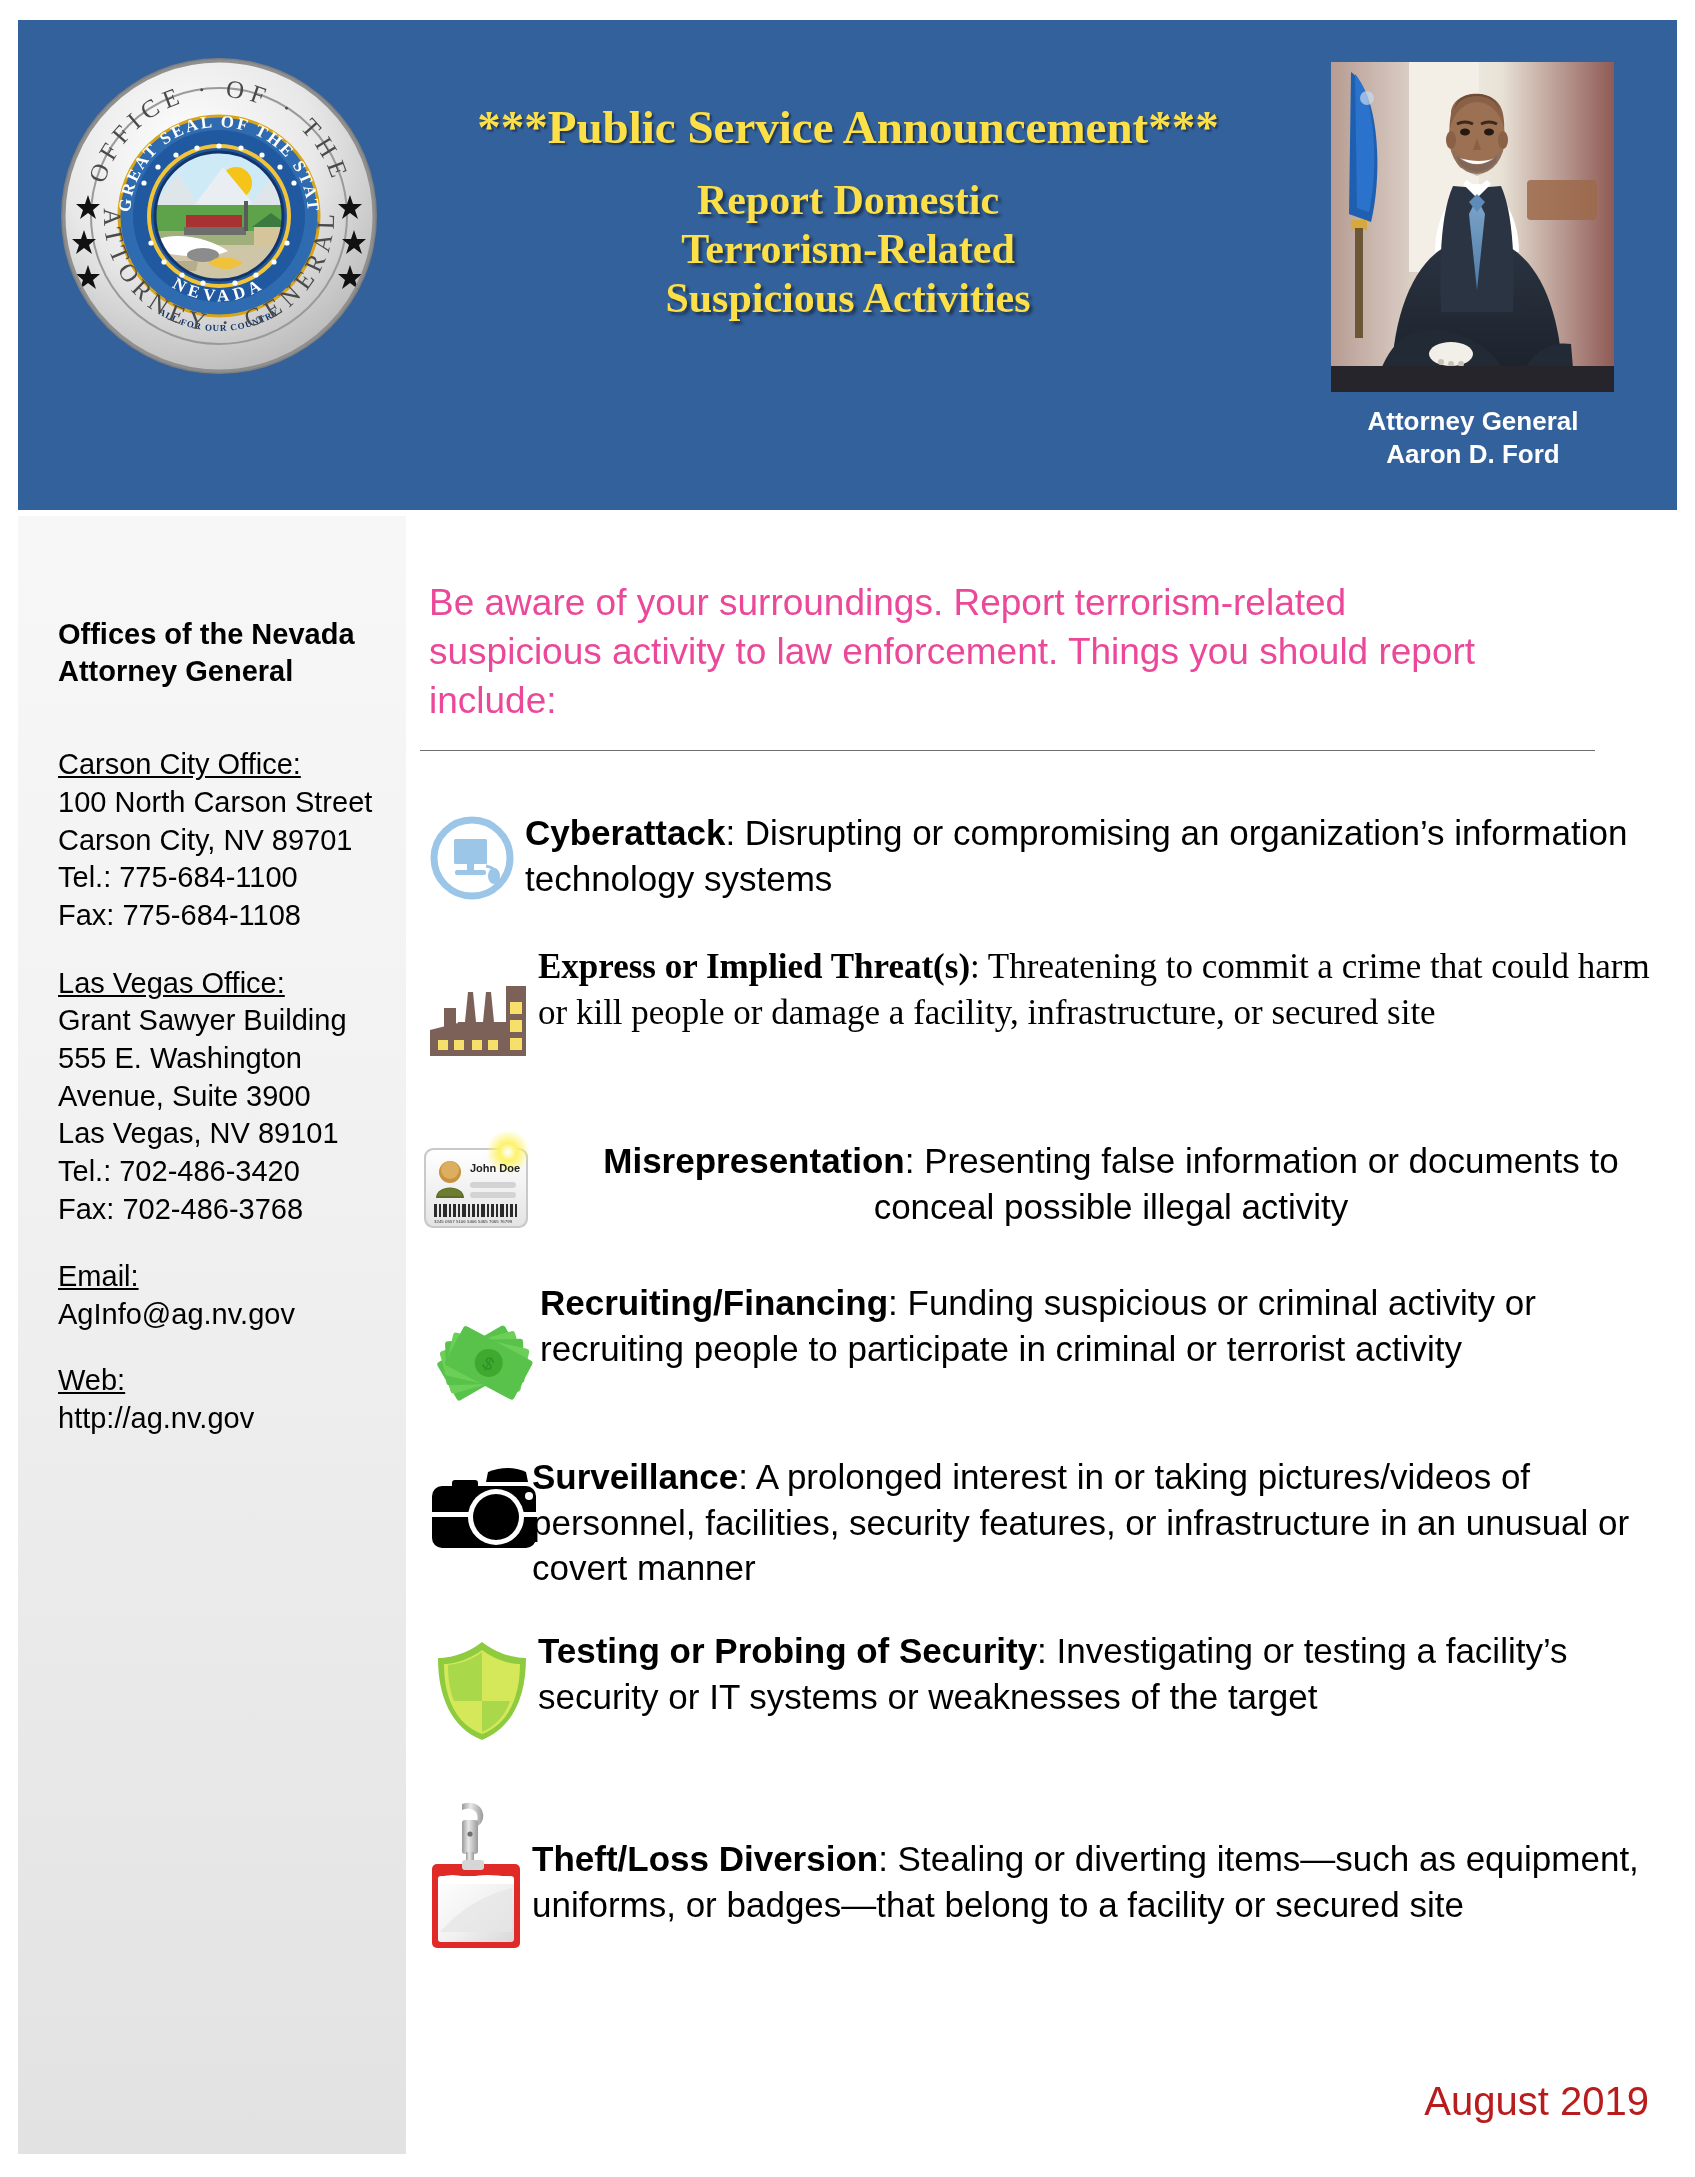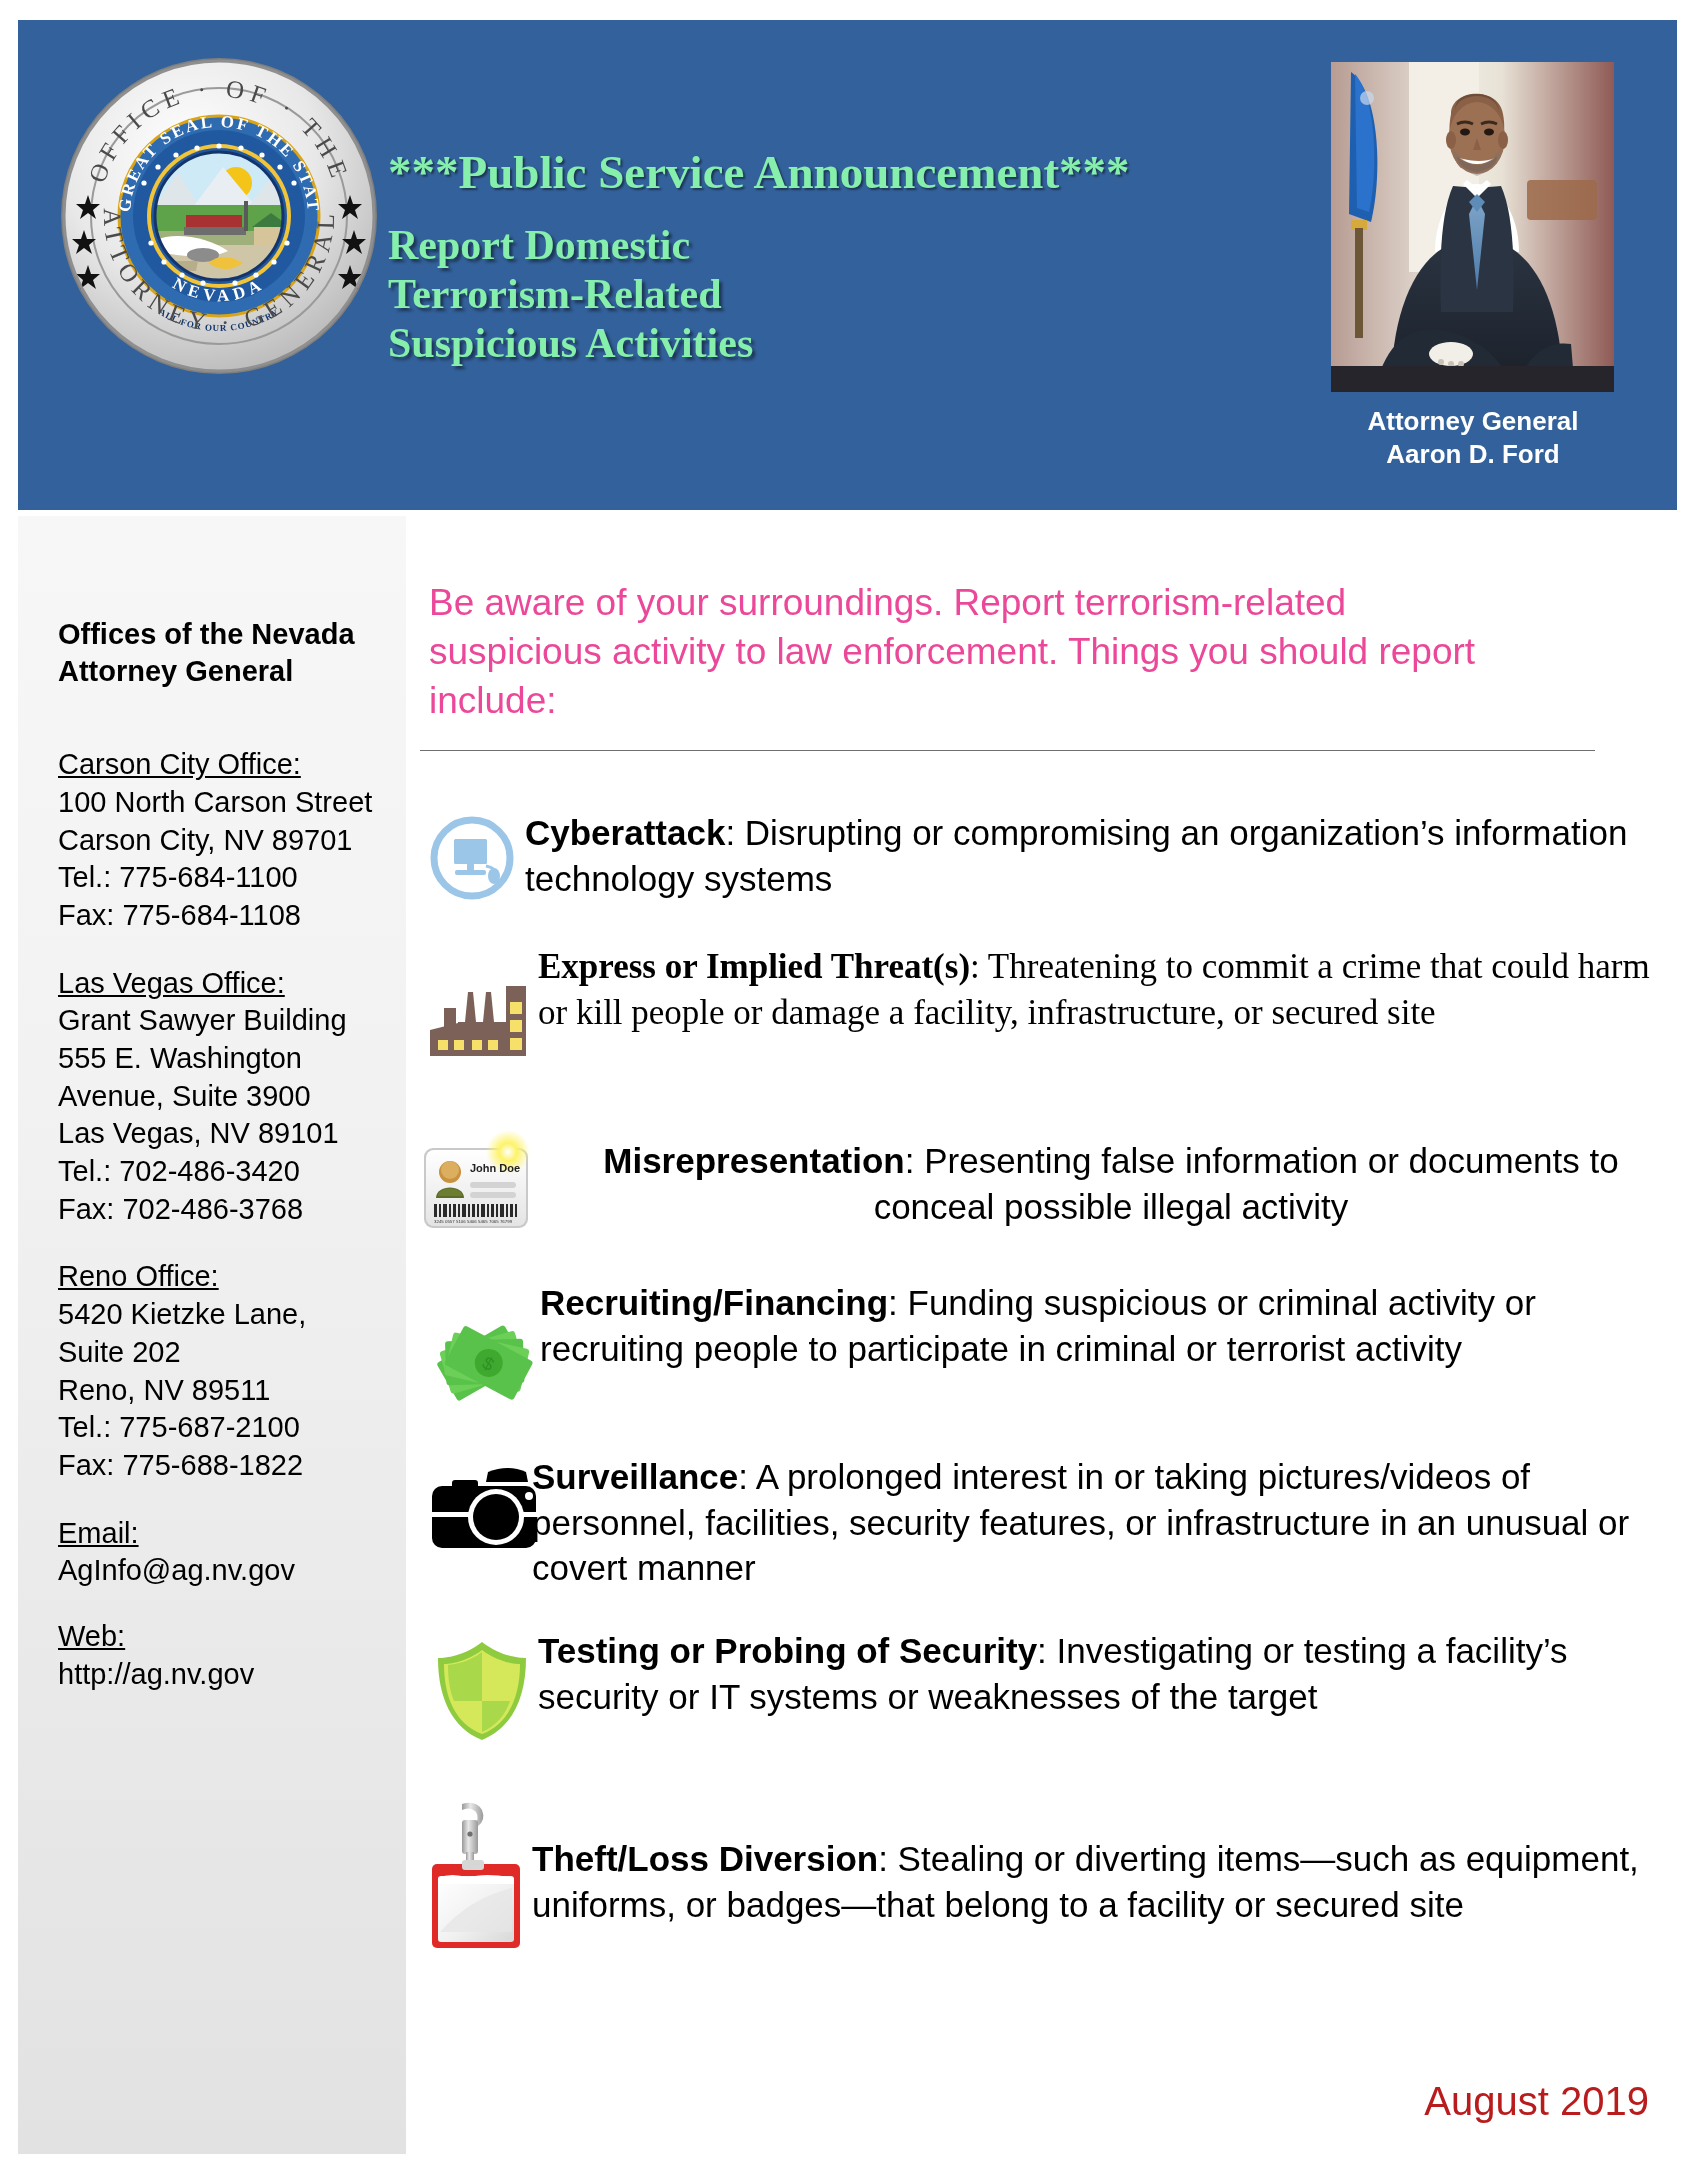--- a/index.html
+++ b/index.html
@@ -35,24 +35,23 @@
     width: 322px;
     height: 322px;
   }
   .seal svg { display: block; width: 100%; height: 100%; }
 
   .header-titles {
     position: absolute;
     left: 370px;
     top: 80px;
     width: 920px;
-    text-align: left;
-    color: #86efac;
+    text-align: center;
+    color: #fde047;
     font-family: "Liberation Serif", serif;
-    margin-top: 45px;
   }
   .psa-line {
     font-size: 47px;
     font-weight: bold;
     letter-spacing: 0px;
     text-shadow: 2px 2px 2px rgba(0,0,0,0.45);
     white-space: nowrap;
     margin-bottom: 22px;
   }
   .main-title {
@@ -403,27 +402,20 @@
 
       <div class="office-block">
         <div class="office-name">Las Vegas Office:</div>
         <div class="office-line">Grant Sawyer Building</div>
         <div class="office-line">555 E. Washington Avenue, Suite 3900</div>
         <div class="office-line">Las Vegas, NV 89101</div>
         <div class="office-line">Tel.: 702-486-3420</div>
         <div class="office-line">Fax: 702-486-3768</div>
       </div>
 
-      <div class="office-block">
-        <div class="office-name">Reno Office:</div>
-        <div class="office-line">5420 Kietzke Lane, Suite 202</div>
-        <div class="office-line">Reno, NV 89511</div>
-        <div class="office-line">Tel.: 775-687-2100</div>
-        <div class="office-line">Fax: 775-688-1822</div>
-      </div>
 
       <div class="contact-block">
         <div class="contact-label">Email:</div>
         <div>AgInfo@ag.nv.gov</div>
       </div>
 
       <div class="contact-block">
         <div class="contact-label">Web:</div>
         <div>http://ag.nv.gov</div>
       </div>

